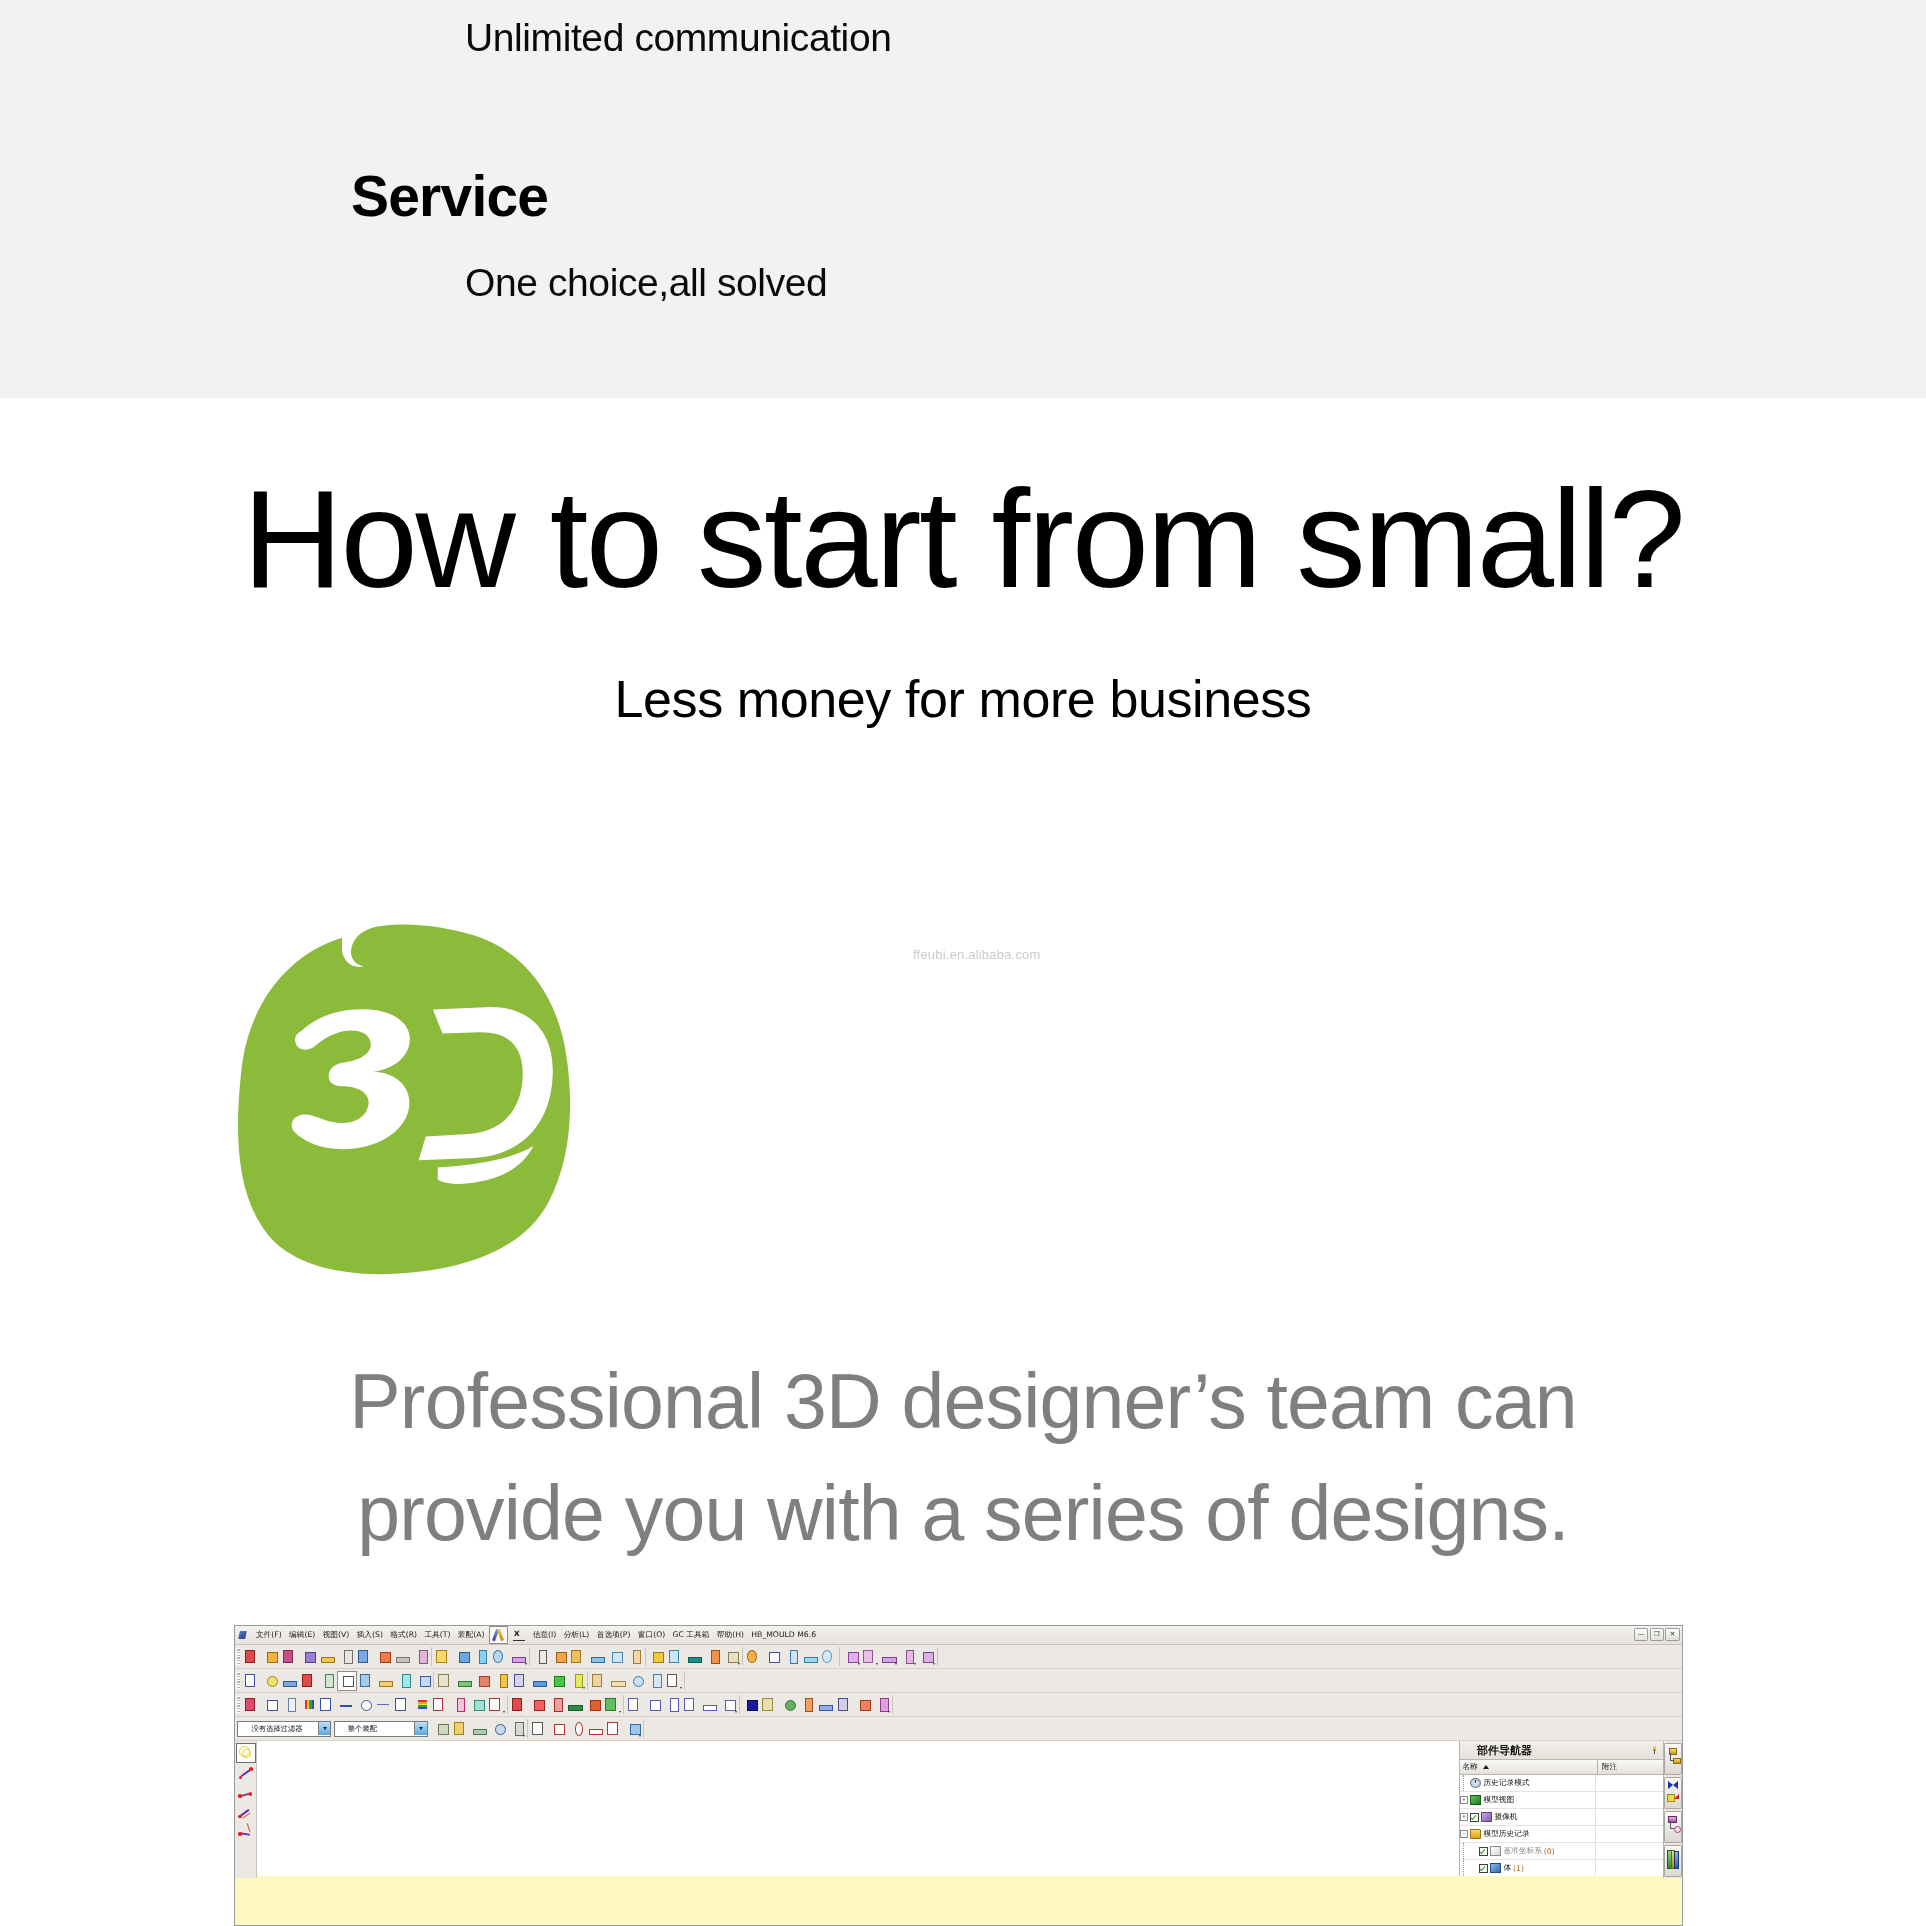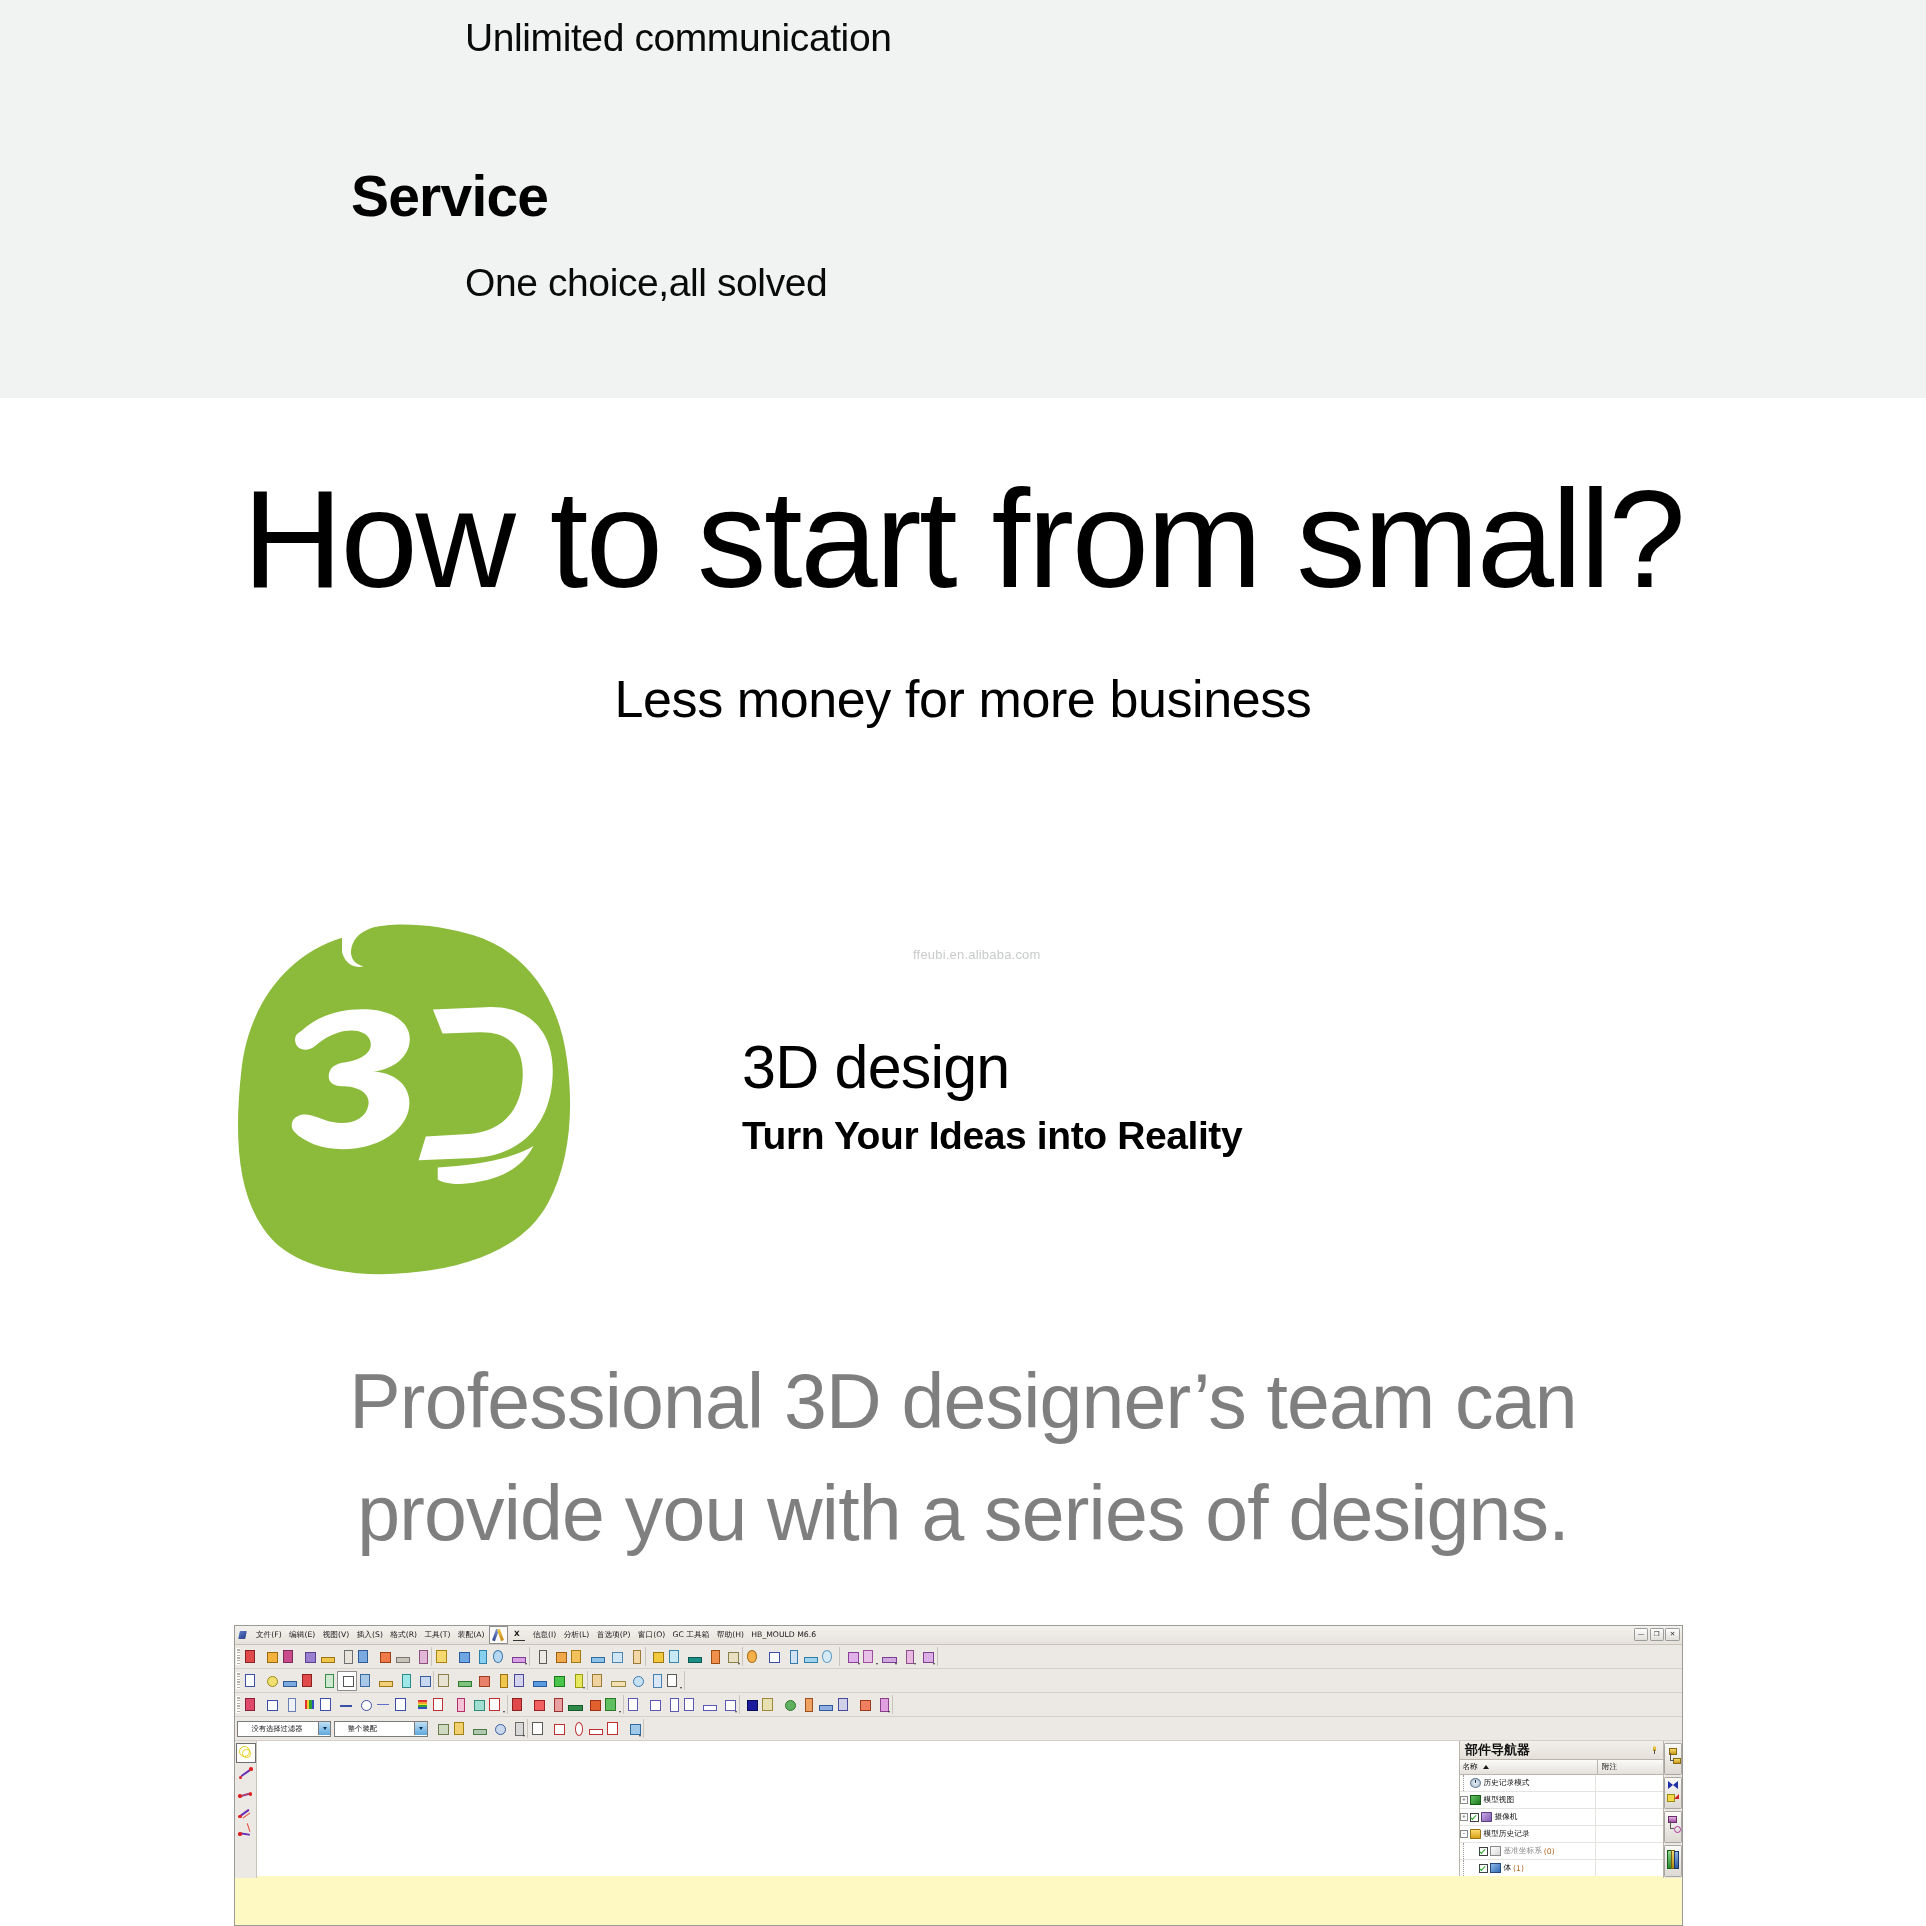--- a/index.html
+++ b/index.html
@@ -218,21 +218,21 @@
   .rail-ring{position:absolute;width:9px;height:9px;border:1.6px solid #e8d018;border-radius:50%;}
 
   .cad-viewport{flex:1 1 auto;background:#ffffff;position:relative;}
 
   .cad-nav{
     width:203px;height:100%;background:#ece9e4;flex:0 0 auto;
     border-left:0.4px solid #b9b5ae;position:relative;display:flex;flex-direction:column;
   }
   .nav-title{
     height:18px;display:flex;align-items:center;
-    padding-left:5px;font-size:13px;font-weight:700;color:#101010;
+    padding-left:17px;font-size:11px;font-weight:700;color:#101010;
     background:linear-gradient(#f2efea,#e5e1da);
   }
   .nav-pin{margin-left:auto;margin-right:4.1px;width:8.2px;height:9px;position:relative;}
   .nav-pin b{position:absolute;left:2px;top:0;width:3.7px;height:5.7px;
     background:linear-gradient(#f4d96a,#c79a15);border-radius:1.2px 1.2px 0.4px 0.4px;display:block;}
   .nav-pin i{position:absolute;left:3.7px;top:4.9px;width:0.8px;height:4.1px;background:#555;display:block;}
 
   .nav-head{
     display:flex;height:14px;background:linear-gradient(#fafaf8,#e4e1db);
     border-top:0.4px solid #b9b5ae;border-bottom:0.4px solid #b9b5ae;
@@ -314,24 +314,20 @@
           C52 171 54 164 62 162 C70 160 78 166 88 168 C102 171 116 166 118 154
           C120 144 110 138 96 138 C88 138 84 134 85 128 C86 122 91 119 99 118
           C112 116 121 110 120 102 C119 94 110 90 98 92 C88 94 80 99 74 104
           C67 110 58 108 57 101 C56 97 58 94 62 92 Z"></path>
         <path d="M172 74 L216 72 C252 70 274 92 272 130 C270 172 244 196 206 198 L160 200
           L166 180 L202 178 C230 176 246 158 247 130 C248 104 234 92 210 93 L180 94 Z"></path>
         <path d="M176 206 C206 204 236 200 256 188 C248 204 232 214 210 218 C196 221 182 220 176 216 Z"></path>
       </g>
     </svg>
   </div>
-  <div class="logo-text">
-    <div class="logo-title">3D design</div>
-    <div class="logo-tag">Turn Your Ideas into Reality</div>
-  </div>
 </div>
 <div class="watermark">ffeubi.en.alibaba.com</div>
 
 <div class="grey-para">
   <div>Professional 3D designer’s team can</div>
   <div>provide you with a series of designs.</div>
 </div>
 
 <div class="cad-window">
 

